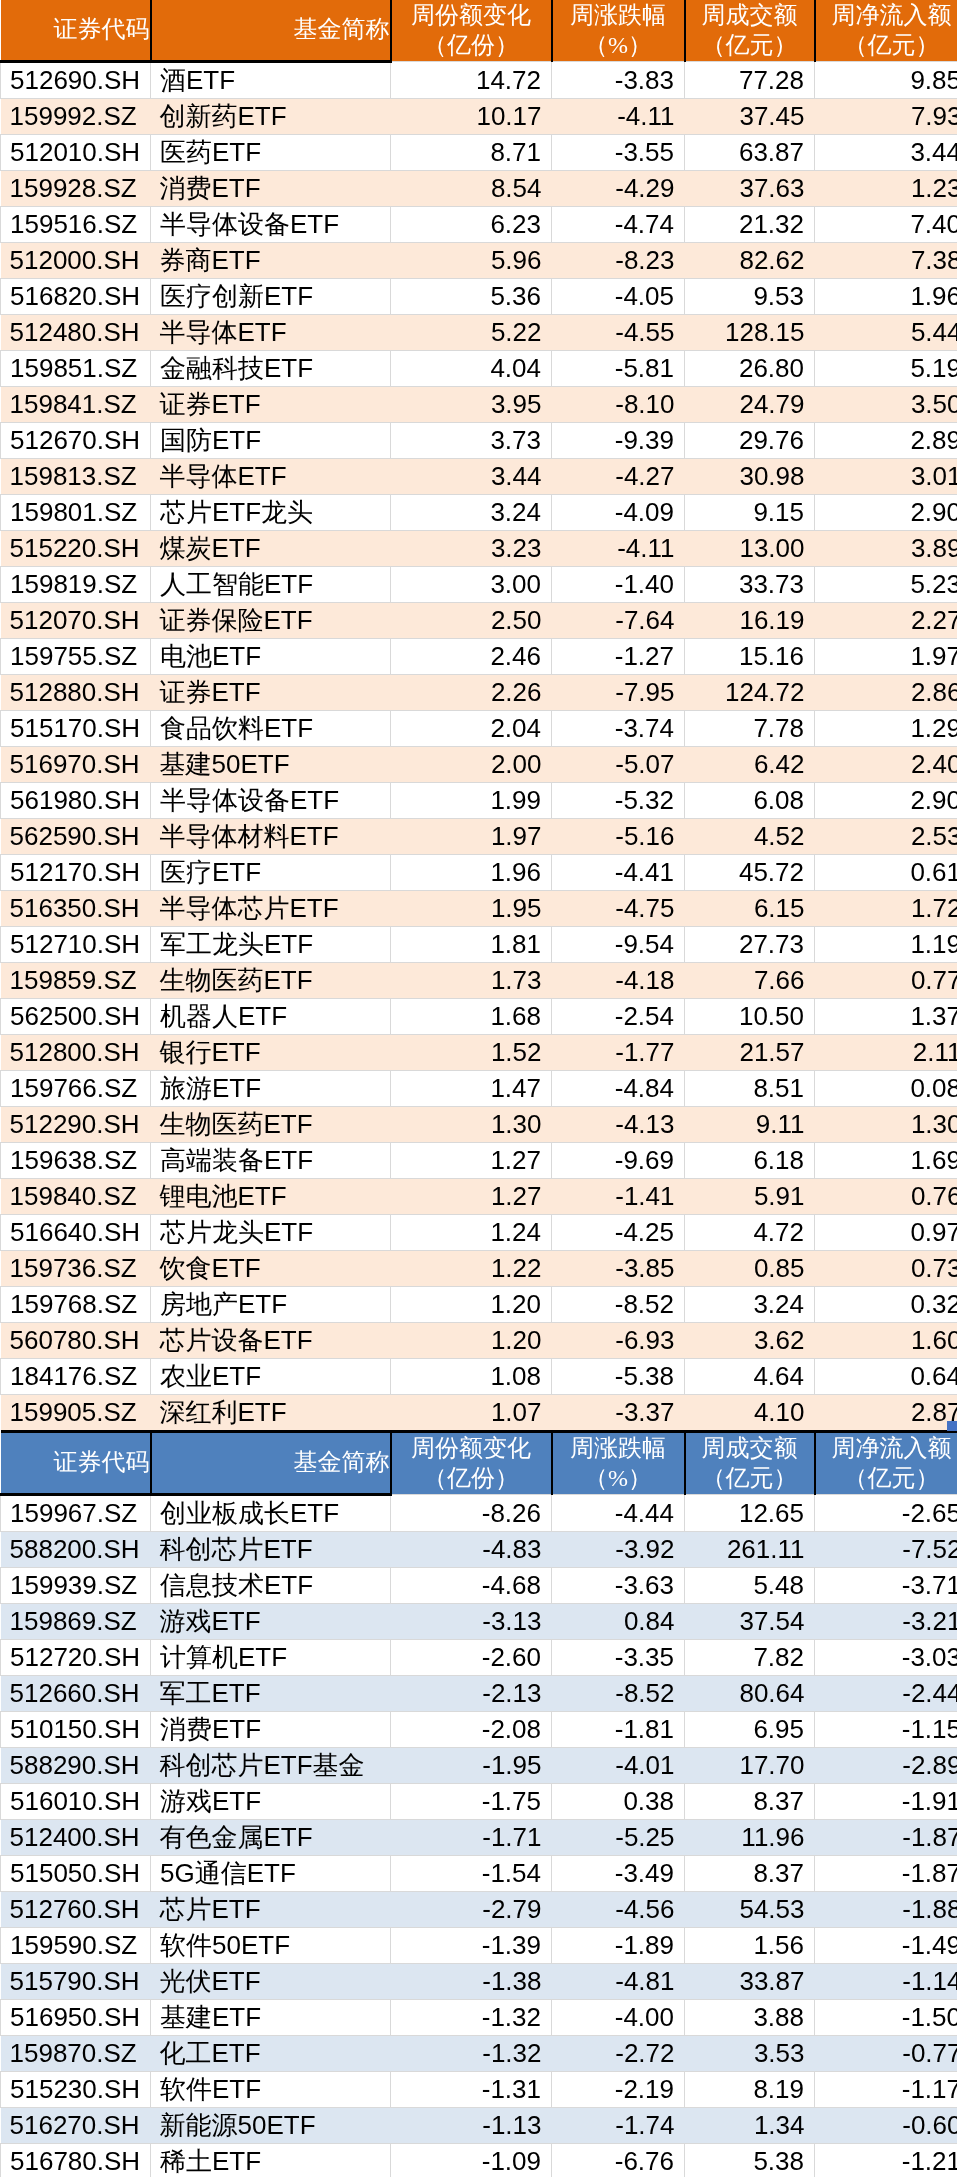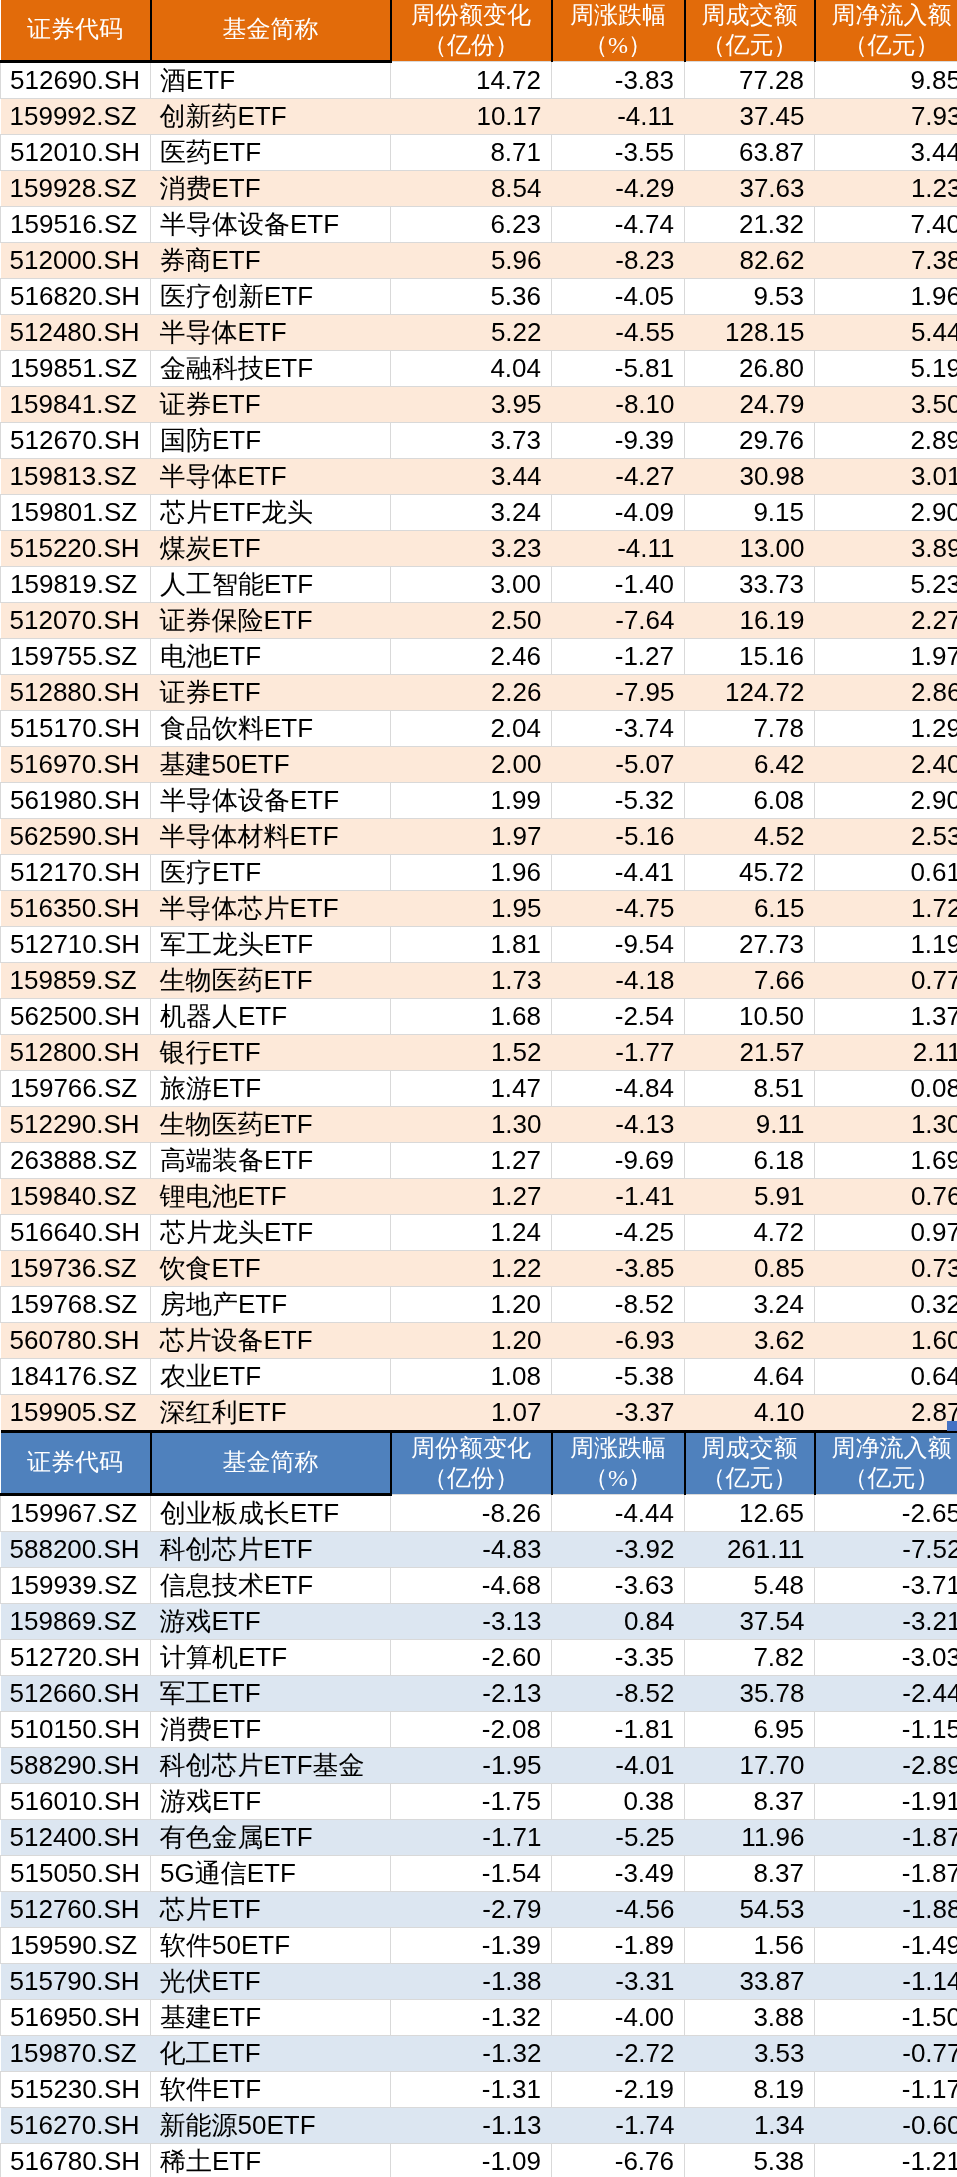--- a/index.html
+++ b/index.html
@@ -9,21 +9,21 @@
   
   .c0{width:149px}.c1{width:238px}.c2{width:159px}.c3{width:131px}.c4{width:128px}.c5{width:152px}
   
   .grid th{
     background:var(--hdr);color:#ffffff;font-weight:normal;
     font-family:"Liberation Serif","DejaVu Serif",serif;
     font-size:24px;line-height:1.22;height:60px;padding:0;
     text-align:center;vertical-align:middle;white-space:pre-line;
   }
   .grid th + th{border-left:2px solid var(--hdr-border);}
-  .grid th.dark-bottom{border-bottom:3px solid var(--hdr-border);}
+  .grid th.dark-bottom{border-bottom:3px solid var(--hdr-border);text-align:right;}
   .theme-blue th{border-top:3px solid var(--hdr-border);}
   
   .grid td{
     font-size:26px;height:33.1px;padding:0 10px 0 9px;
     vertical-align:middle;overflow:hidden;white-space:nowrap;
   }
   .grid td.num{text-align:right;}
   .grid td.c5{padding-right:6px;}
   tr.plain td{background:#ffffff;border:1px solid var(--grid);}
   tr.alt td{background:var(--alt);border:0;}
@@ -286,21 +286,21 @@
           </tr>
           <tr class="alt">
             <td class="c0">512290.SH</td>
             <td class="c1">生物医药ETF</td>
             <td class="c2 num">1.30</td>
             <td class="c3 num">-4.13</td>
             <td class="c4 num">9.11</td>
             <td class="c5 num">1.30</td>
           </tr>
           <tr class="plain">
-            <td class="c0">263888.SZ</td>
+            <td class="c0">159638.SZ</td>
             <td class="c1">高端装备ETF</td>
             <td class="c2 num">1.27</td>
             <td class="c3 num">-9.69</td>
             <td class="c4 num">6.18</td>
             <td class="c5 num">1.69</td>
           </tr>
           <tr class="alt">
             <td class="c0">159840.SZ</td>
             <td class="c1">锂电池ETF</td>
             <td class="c2 num">1.27</td>
@@ -412,21 +412,21 @@
             <td class="c2 num">-2.60</td>
             <td class="c3 num">-3.35</td>
             <td class="c4 num">7.82</td>
             <td class="c5 num">-3.03</td>
           </tr>
           <tr class="alt">
             <td class="c0">512660.SH</td>
             <td class="c1">军工ETF</td>
             <td class="c2 num">-2.13</td>
             <td class="c3 num">-8.52</td>
-            <td class="c4 num">35.78</td>
+            <td class="c4 num">80.64</td>
             <td class="c5 num">-2.44</td>
           </tr>
           <tr class="plain">
             <td class="c0">510150.SH</td>
             <td class="c1">消费ETF</td>
             <td class="c2 num">-2.08</td>
             <td class="c3 num">-1.81</td>
             <td class="c4 num">6.95</td>
             <td class="c5 num">-1.15</td>
           </tr>
@@ -475,21 +475,21 @@
             <td class="c1">软件50ETF</td>
             <td class="c2 num">-1.39</td>
             <td class="c3 num">-1.89</td>
             <td class="c4 num">1.56</td>
             <td class="c5 num">-1.49</td>
           </tr>
           <tr class="alt">
             <td class="c0">515790.SH</td>
             <td class="c1">光伏ETF</td>
             <td class="c2 num">-1.38</td>
-            <td class="c3 num">-3.31</td>
+            <td class="c3 num">-4.81</td>
             <td class="c4 num">33.87</td>
             <td class="c5 num">-1.14</td>
           </tr>
           <tr class="plain">
             <td class="c0">516950.SH</td>
             <td class="c1">基建ETF</td>
             <td class="c2 num">-1.32</td>
             <td class="c3 num">-4.00</td>
             <td class="c4 num">3.88</td>
             <td class="c5 num">-1.50</td>

